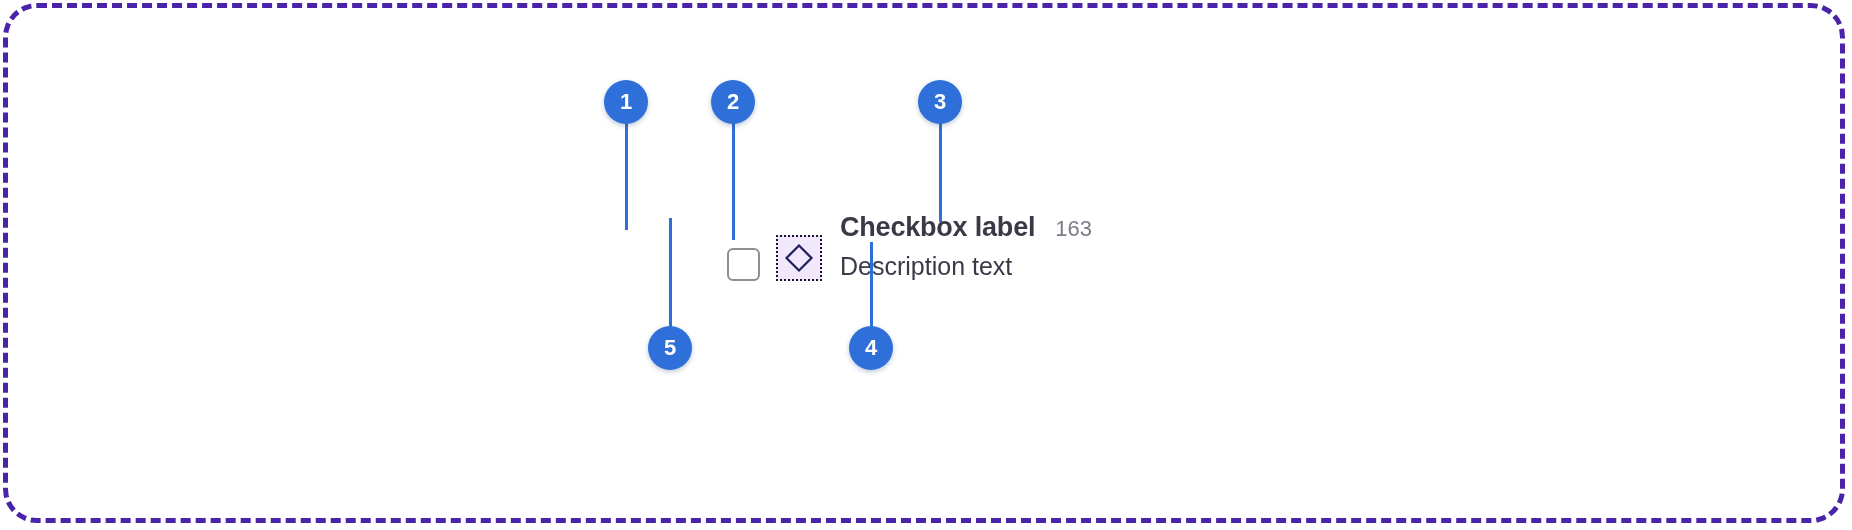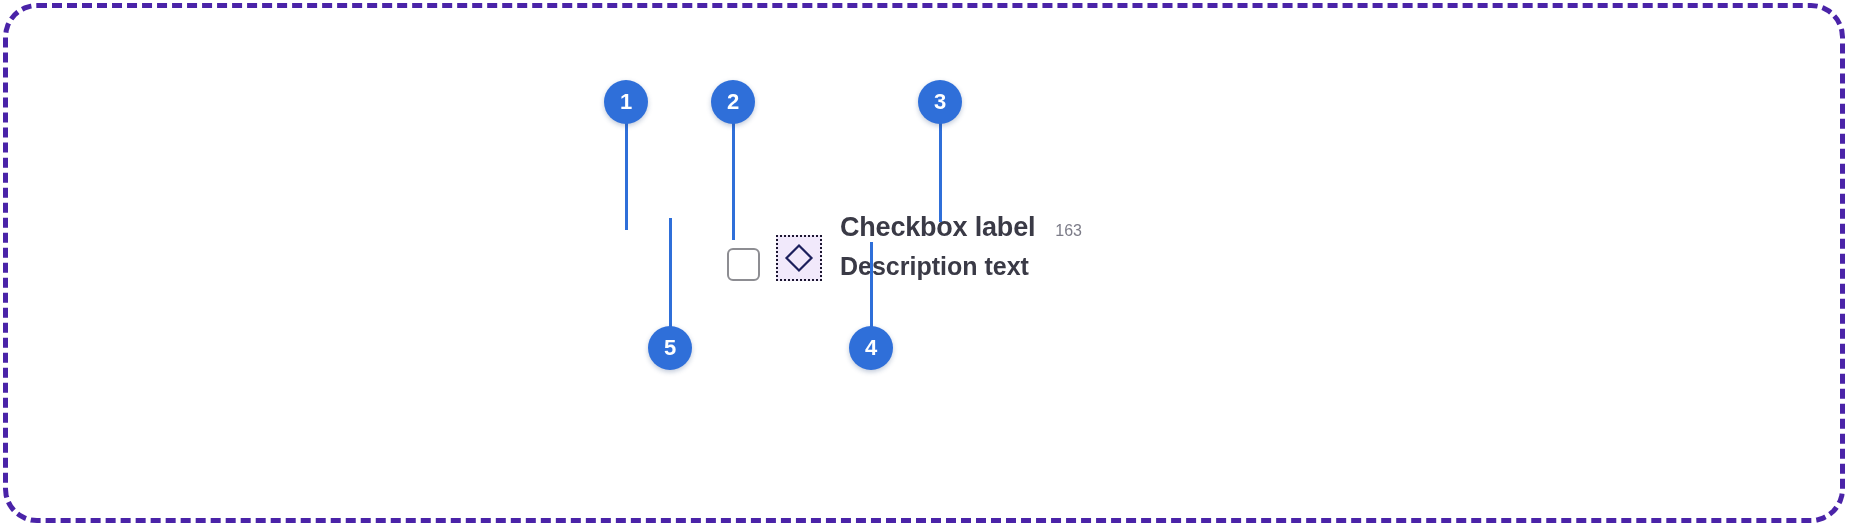--- a/index.html
+++ b/index.html
@@ -78,29 +78,29 @@
     align-items: baseline;
   }
   .checkbox-label {
     font-size: 27px;
     font-weight: bold;
     color: #3a3a46;
     letter-spacing: -0.2px;
     white-space: nowrap;
   }
   .label-count {
-    font-size: 16px;
+    font-size: 22px;
     font-weight: normal;
     color: #7c7c88;
     margin-left: 20px;
     white-space: nowrap;
   }
   .description-text {
     font-size: 25px;
-    font-weight: bold;
+    font-weight: normal;
     color: #3a3a46;
     margin-top: 9px;
     white-space: nowrap;
   }
 
   
   .callout {
     position: absolute;
     width: 0;
     height: 0;

